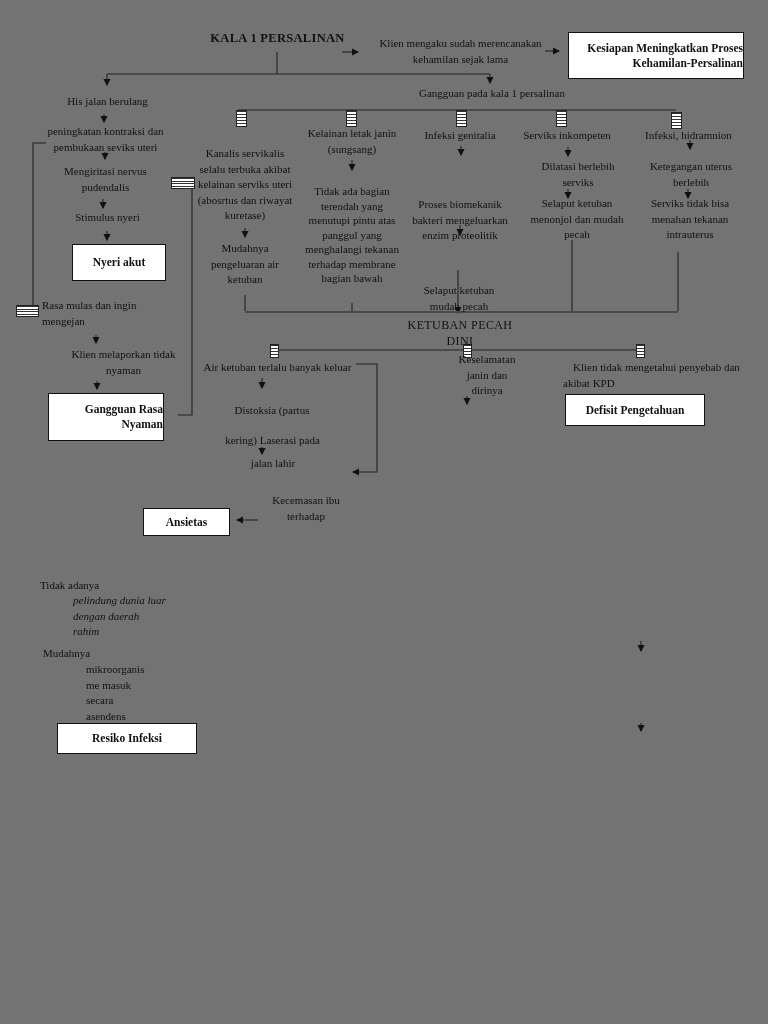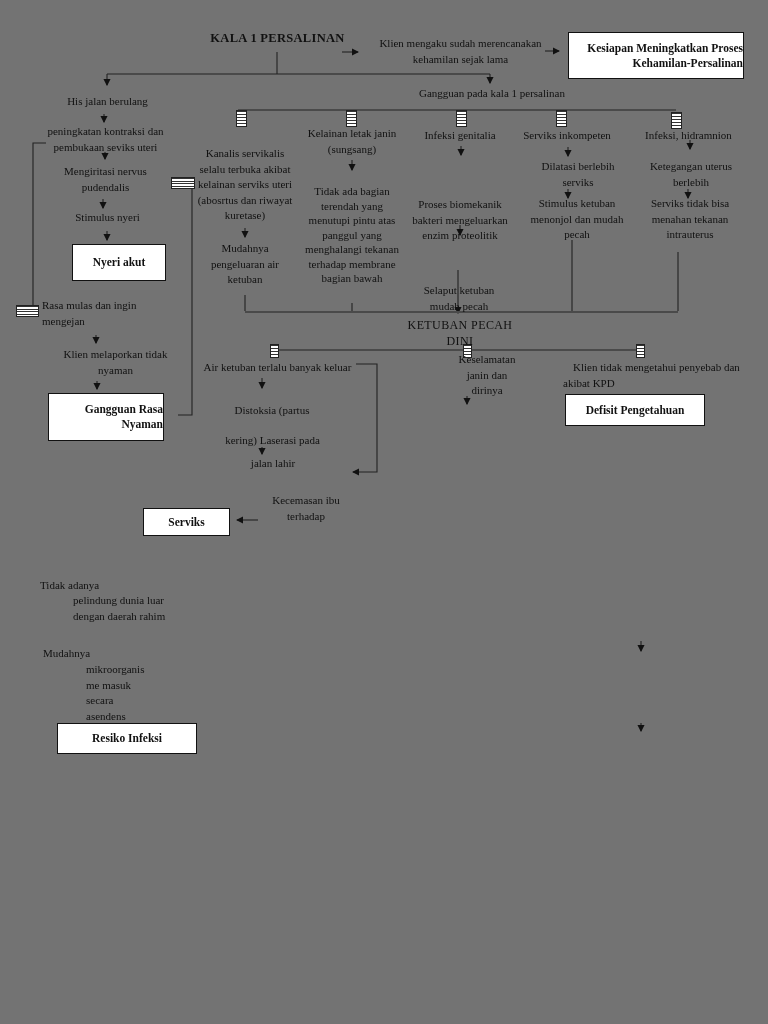--- a/index.html
+++ b/index.html
@@ -101,38 +101,38 @@
   <div class="t" style="left:412px;top:86px;width:160px;">Gangguan pada kala 1 persalinan</div>
 
   <div class="t" style="left:60px;top:94px;width:95px;">His jalan berulang</div>
   <div class="t" style="left:38px;top:124px;width:135px;">peningkatan kontraksi dan pembukaan seviks uteri</div>
   <div class="t" style="left:53px;top:164px;width:105px;">Mengiritasi nervus pudendalis</div>
   <div class="t" style="left:65px;top:210px;width:85px;">Stimulus nyeri</div>
   <div class="box" style="left:72px;top:244px;width:92px;height:35px;">
       <span>Nyeri akut</span>
     </div>
   <div class="t tl" style="left:42px;top:298px;width:100px;">Rasa mulas dan ingin mengejan</div>
-  <div class="t" style="left:48px;top:347px;width:135px;">Klien melaporkan tidak nyaman</div>
+  <div class="t" style="left:56px;top:347px;width:135px;">Klien melaporkan tidak nyaman</div>
   <div class="box" style="left:48px;top:393px;width:114px;height:46px;">
       <span>Gangguan Rasa Nyaman</span>
     </div>
 
   <div class="t" style="left:197px;top:126px;width:96px;margin-top:20px;">Kanalis servikalis selalu terbuka akibat kelainan serviks uteri (abosrtus dan riwayat kuretase)</div>
   <div class="t" style="left:205px;top:241px;width:80px;">Mudahnya pengeluaran air ketuban</div>
 
   <div class="t" style="left:298px;top:126px;width:108px;">Kelainan letak janin (sungsang)</div>
   <div class="t" style="left:300px;top:176px;width:104px;line-height:14.5px;margin-top:8px;">Tidak ada bagian terendah yang menutupi pintu atas panggul yang menghalangi tekanan terhadap membrane bagian bawah</div>
 
   <div class="t" style="left:415px;top:128px;width:90px;">Infeksi genitalia</div>
   <div class="t" style="left:407px;top:158px;width:106px;margin-top:39px;">Proses biomekanik bakteri mengeluarkan enzim proteolitik</div>
   <div class="t" style="left:413px;top:239px;width:92px;margin-top:44px;">Selaput ketuban mudah pecah</div>
 
   <div class="t" style="left:517px;top:128px;width:100px;">Serviks inkompeten</div>
   <div class="t" style="left:532px;top:159px;width:92px;">Dilatasi berlebih serviks</div>
-  <div class="t" style="left:529px;top:196px;width:96px;">Stimulus ketuban menonjol dan mudah pecah</div>
+  <div class="t" style="left:529px;top:196px;width:96px;">Selaput ketuban menonjol dan mudah pecah</div>
 
   <div class="t" style="left:631px;top:128px;width:115px;">Infeksi, hidramnion</div>
   <div class="t" style="left:637px;top:159px;width:108px;">Ketegangan uterus berlebih</div>
   <div class="t" style="left:632px;top:196px;width:116px;">Serviks tidak bisa menahan tekanan intrauterus</div>
 
   <div class="t kpd" style="left:395px;top:318px;width:130px;">KETUBAN PECAH DINI</div>
 
   <div class="t" style="left:200px;top:360px;width:155px;">Air ketuban terlalu banyak keluar</div>
   <div class="t" style="left:222px;top:403px;width:100px;">Distoksia (partus</div>
   <div class="t" style="left:215px;top:433px;width:115px;">kering) Laserasi pada</div>
@@ -140,24 +140,24 @@
 
   <div class="t tl indent1" style="left:563px;top:360px;width:186px;">Klien tidak mengetahui penyebab dan akibat KPD</div>
 
   <div class="t" style="left:452px;top:352px;width:70px;">Keselamatan janin dan dirinya</div>
   <div class="box" style="left:565px;top:394px;width:138px;height:30px;">
       <span>Defisit Pengetahuan</span>
     </div>
 
   <div class="t" style="left:260px;top:493px;width:92px;">Kecemasan ibu terhadap</div>
   <div class="box" style="left:143px;top:508px;width:85px;height:26px;">
-      <span>Serviks</span>
+      <span>Ansietas</span>
     </div>
 
   <div class="t tl" style="left:40px;top:578px;width:100px;">Tidak adanya</div>
-  <div class="t tl" style="left:73px;top:593px;width:95px;">pelindung dunia luar dengan daerah rahim</div>
+  <div class="t tl" style="left:73px;top:593px;width:95px;font-style:italic;">pelindung dunia luar dengan daerah rahim</div>
   <div class="t tl" style="left:43px;top:646px;width:90px;">Mudahnya</div>
   <div class="t tl" style="left:86px;top:662px;width:68px;">mikroorganis me masuk secara asendens</div>
   <div class="box" style="left:57px;top:723px;width:138px;height:29px;">
       <span>Resiko Infeksi</span>
     </div>
 
 </div>
 
 </body></html>

